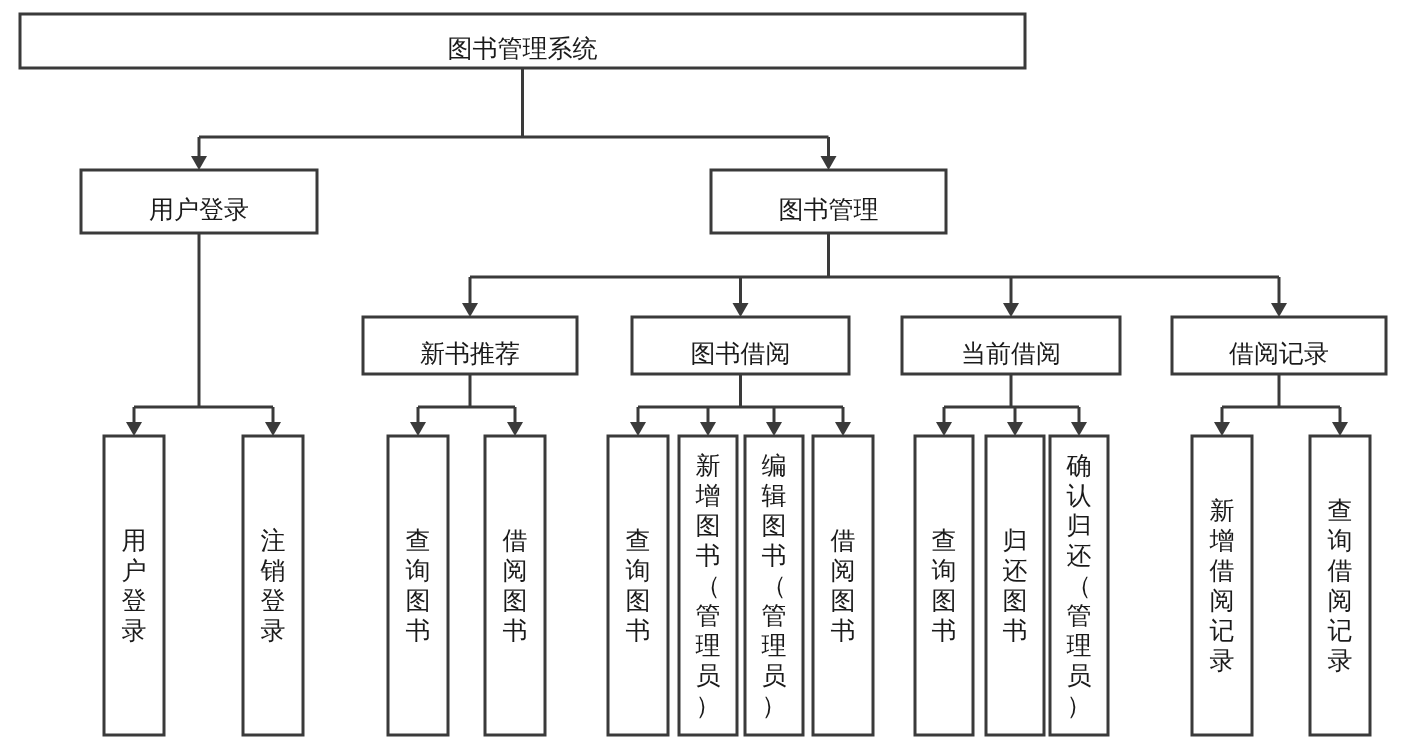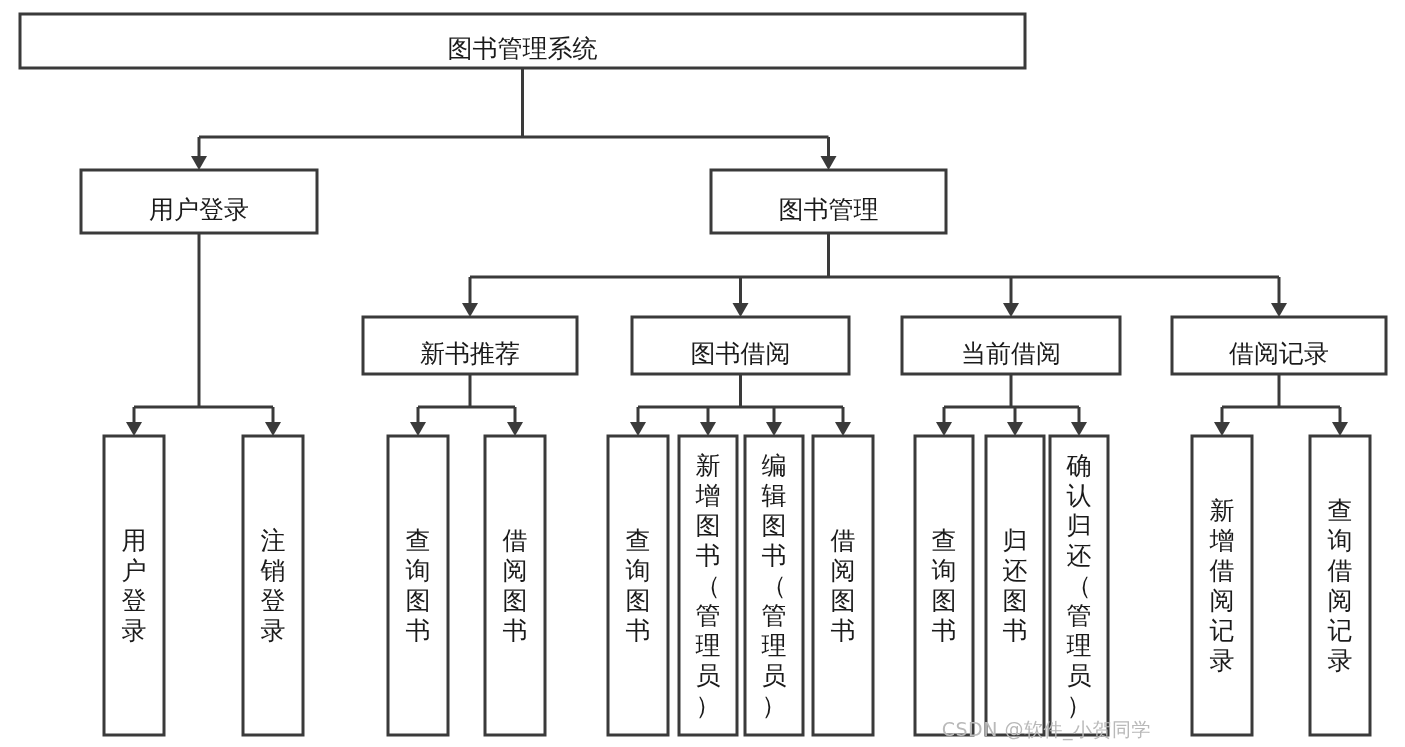--- a/index.html
+++ b/index.html
@@ -158,14 +158,13 @@
         <g>
           <rect x="1192" y="436" width="60" height="299" class="nodebox" fill="#ffffff" stroke="#3a3a3a"></rect>
           <text x="1222" y="518.9" class="leaflabel" text-anchor="middle" fill="#1a1a1a"><tspan x="1222" dy="0">新</tspan><tspan x="1222" dy="30">增</tspan><tspan x="1222" dy="30">借</tspan><tspan x="1222" dy="30">阅</tspan><tspan x="1222" dy="30">记</tspan><tspan x="1222" dy="30">录</tspan></text>
         </g>
         <g>
           <rect x="1310" y="436" width="60" height="299" class="nodebox" fill="#ffffff" stroke="#3a3a3a"></rect>
           <text x="1340" y="518.9" class="leaflabel" text-anchor="middle" fill="#1a1a1a"><tspan x="1340" dy="0">查</tspan><tspan x="1340" dy="30">询</tspan><tspan x="1340" dy="30">借</tspan><tspan x="1340" dy="30">阅</tspan><tspan x="1340" dy="30">记</tspan><tspan x="1340" dy="30">录</tspan></text>
         </g>
       </g>
   </svg>
-  <div class="watermark">CSDN @软件_小贺同学</div>
 </div>
 
 </body></html>

